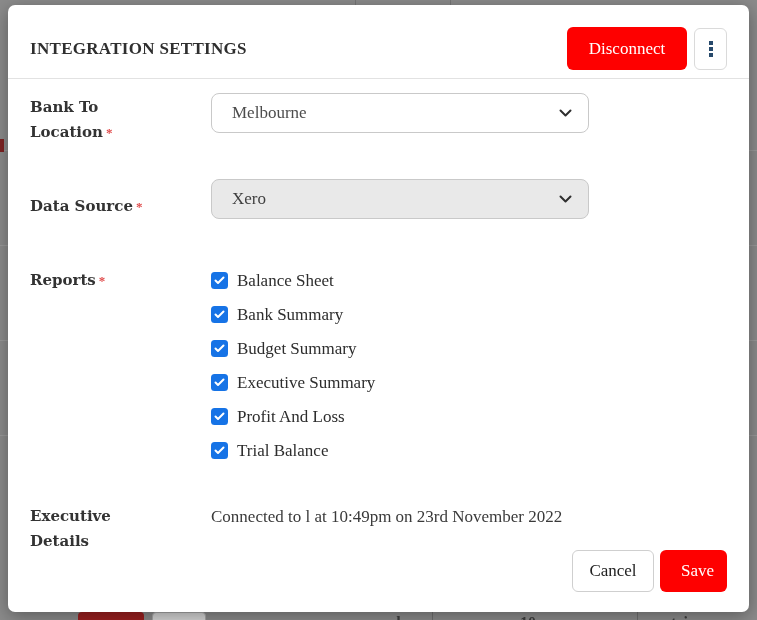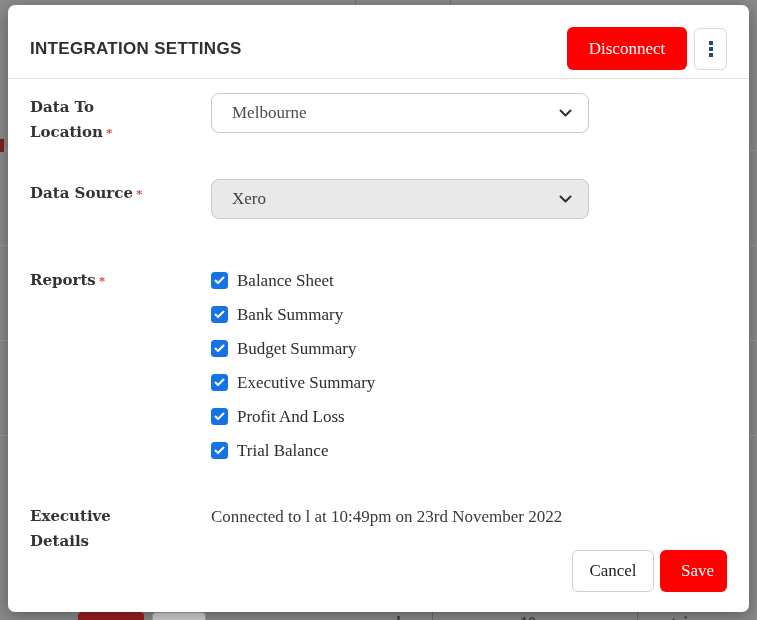--- a/index.html
+++ b/index.html
@@ -15,21 +15,21 @@
   .bg-btn-red { position:absolute; left:78px; top:0; width:66px; height:14px; border-radius:4px; background:#9c2020; }
   .bg-btn-white { position:absolute; left:152px; top:0; width:54px; height:14px; border-radius:4px; background:#d6d6d6; border:1px solid #a9a9a9; }
   .bg-vsep { position:absolute; top:0; width:1px; height:8px; background:#6f6f6f; }
   .bg-text { position:absolute; top:2px; font-family:"Liberation Serif", serif; font-weight:bold; font-size:16px; color:#3f3f3f; }
 
   
   .modal { position:absolute; left:8px; top:5px; width:741px; height:607px; background:#ffffff;
            border-radius:7px; box-shadow:0 4px 18px rgba(0,0,0,.35); }
 
   .modal-header { display:flex; align-items:center; justify-content:space-between; padding:22px 22px 8px 22px; }
-  .modal-title { font-family:Liberation Sans, sans-serif; font-weight:800; font-size:17px; letter-spacing:.3px; color:#2f2f2f; }
+  .modal-title { font-family:Liberation Serif, serif; font-weight:800; font-size:17px; letter-spacing:.3px; color:#2f2f2f; }
   .header-actions { display:flex; align-items:center; gap:7px; }
   .btn { font-family:"Liberation Serif", serif; font-size:17px; border-radius:6px; cursor:pointer; border:1px solid transparent; }
   .btn-disconnect { width:120px; height:43px; background:#fe0000; color:#ffffff; border:none; }
   .btn-kebab { width:33px; height:42px; background:#ffffff; border:1px solid #dadada; display:flex; align-items:center; justify-content:center; }
   .kebab { display:flex; flex-direction:column; gap:2px; }
   .kebab i { width:4px; height:4px; background:#27496b; display:block; }
   .header-divider { height:1px; background:#e2e2e2; }
 
   .modal-body { padding:14px 22px 0 22px; }
   .form-row { display:flex; align-items:flex-start; }
@@ -38,21 +38,21 @@
   .req { font-style:normal; color:#e04b4b; font-size:13px; margin-left:3px; font-family:"Liberation Serif", serif; }
   .fcontrol { width:378px; }
 
   .select { height:40px; border:1px solid #c9c9c9; border-radius:8px; background:#ffffff;
             display:flex; align-items:center; padding:0 16px 0 20px; cursor:pointer; }
   .select .sel-value { flex:1; font-size:17px; color:#4c4c4c; }
   .select.disabled { background:#e9e9e9; cursor:default; }
   .select.disabled .sel-value { color:#3f3f3f; }
 
   .row-gap-1 { margin-bottom:34px; }
-  .row-gap-2 { margin-bottom:47px; }
+  .row-gap-2 { margin-bottom:47px;align-items:flex-end; }
   .row-gap-3 { margin-bottom:30px; }
 
   .check-list { display:flex; flex-direction:column; padding-top:2px; }
   .check-item { display:flex; align-items:center; margin-bottom:9px; height:25px; cursor:pointer; }
   .checkbox { width:17px; height:17px; border-radius:3.5px; background:#1673e6; display:flex; align-items:center; justify-content:center; flex:none; }
   .check-label { margin-left:9px; font-size:17px; color:#2d2d2d; }
 
   .conn-value { font-size:17px; color:#3a3a3a; padding-top:2px; line-height:25px; }
 
   .modal-footer { position:absolute; right:22px; bottom:20px; display:flex; gap:6px; }
@@ -95,21 +95,21 @@
           </span>
       </button>
     </div>
   </div>
   <div class="header-divider"></div>
 
   <div class="modal-body">
 
     <div class="form-row row-gap-1">
       <div class="flabel">
-        <span class="lline">Data To</span>
+        <span class="lline">Bank To</span>
         <span class="lline"><span>Location</span><em class="req">*</em></span>
       </div>
       <div class="fcontrol">
         <div class="select">
           <span class="sel-value">Melbourne</span>
           <svg width="13" height="9" viewBox="0 0 13 9">
             <path d="M1.5 1.5 L6.5 6.5 L11.5 1.5" fill="none" stroke="#2f2f2f" stroke-width="2" stroke-linecap="round" stroke-linejoin="round"></path>
           </svg>
         </div>
       </div>

